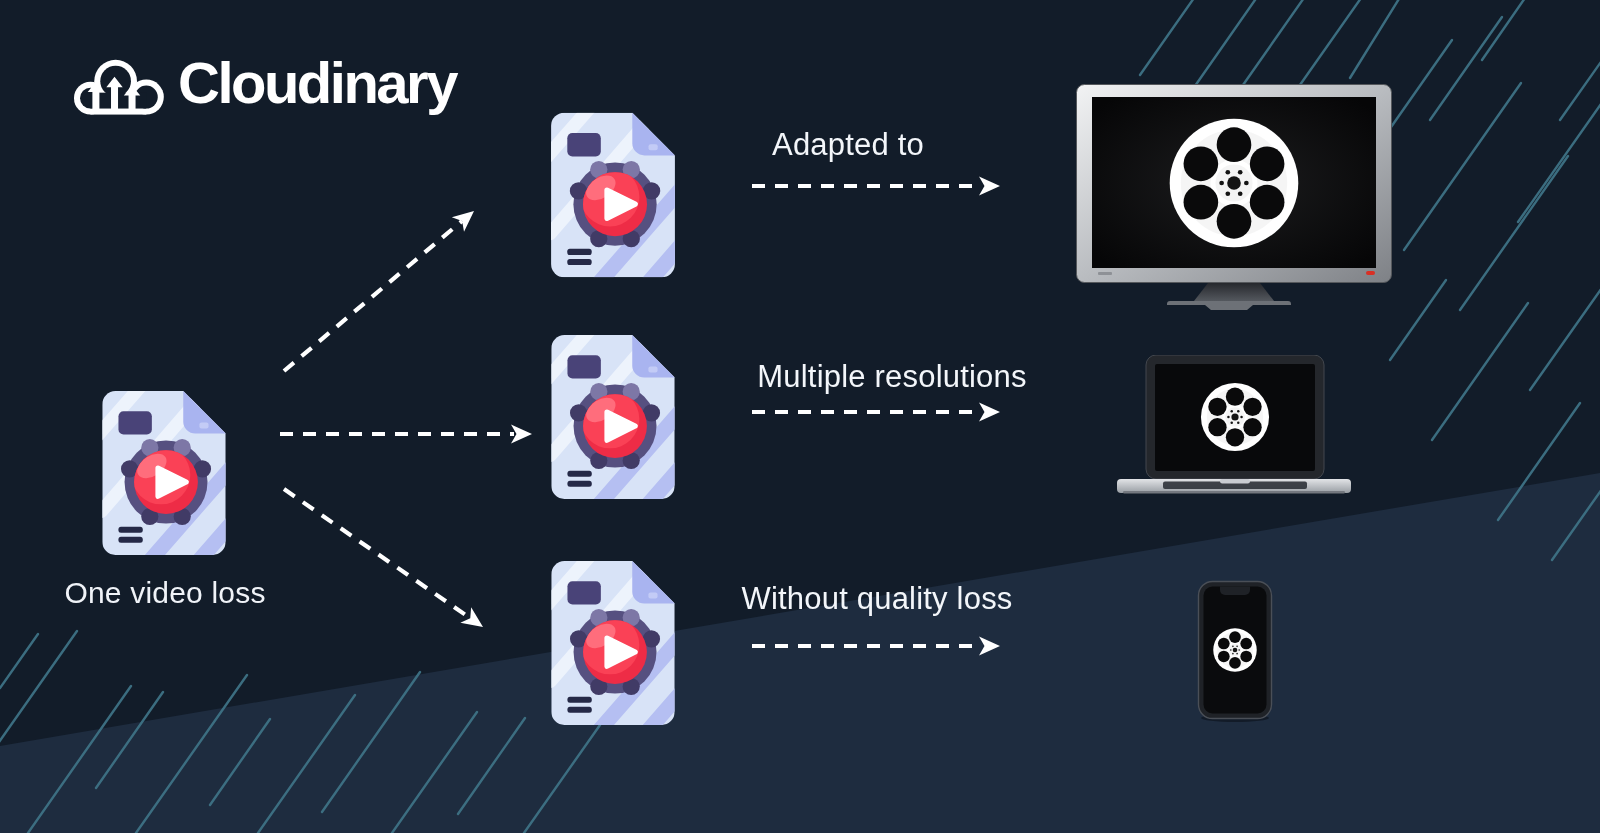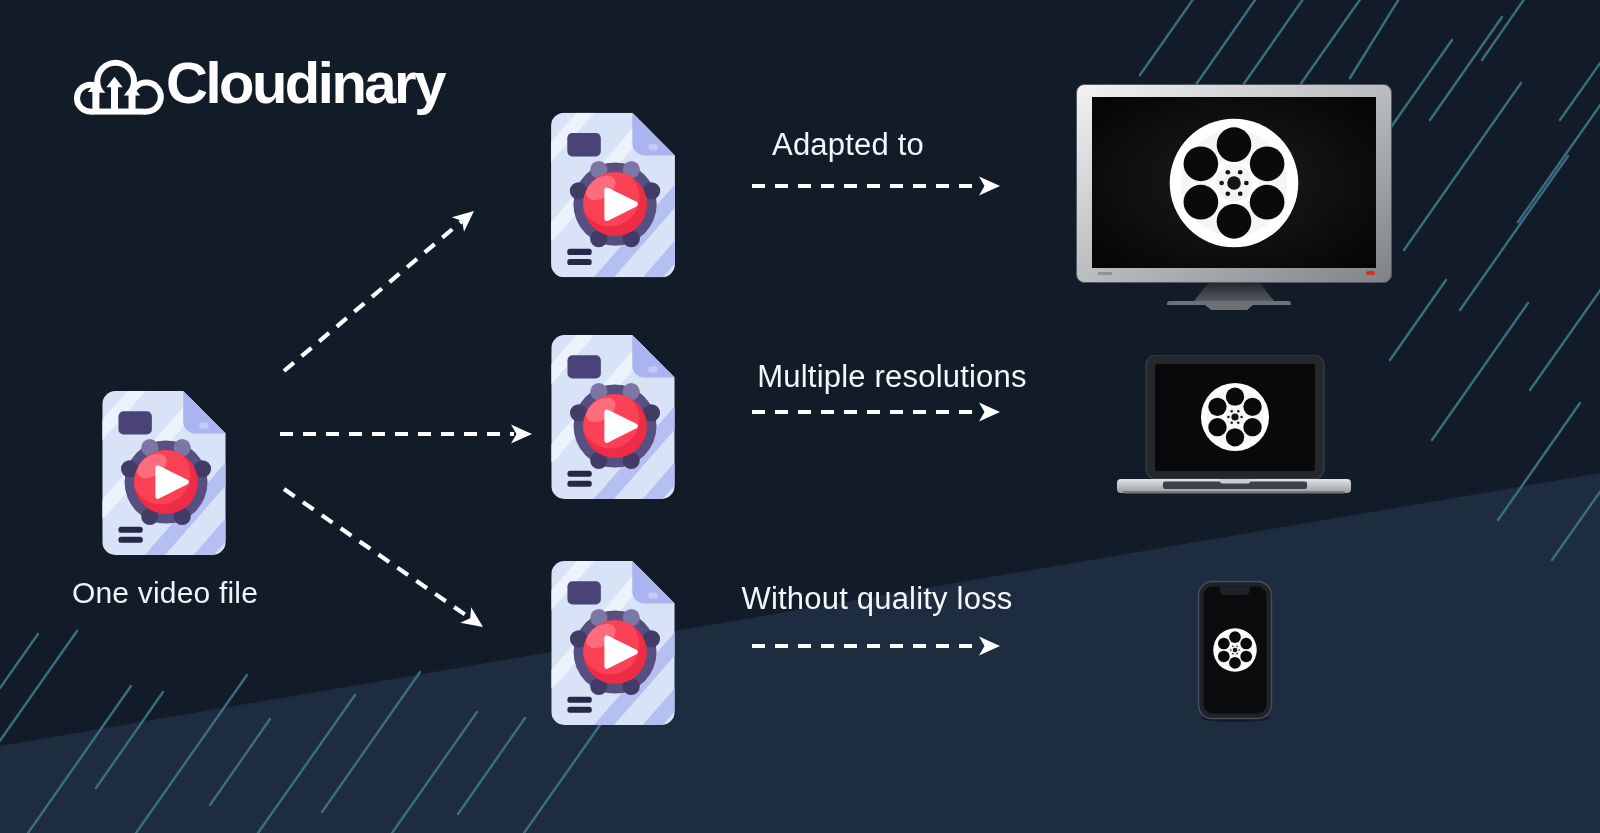--- a/index.html
+++ b/index.html
@@ -5,21 +5,21 @@
   html,body{margin:0;padding:0;background:#0b1320;}
   .stage{
     position:relative;width:1600px;height:833px;overflow:hidden;
     background:#121c29;
     font-family:"Liberation Sans",sans-serif;
     -webkit-font-smoothing:antialiased;
   }
   .abs{position:absolute;}
   .bg-layer{left:0;top:0;z-index:0;}
   .fg{z-index:2;}
-  .logo{left:74px;top:52px;display:flex;align-items:center;gap:0;height:66px;}
+  .logo{left:74px;top:52px;display:flex;align-items:center;gap:12px;height:66px;}
   .logo-text{
     color:#ffffff;font-size:58px;font-weight:700;letter-spacing:-2.5px;
     line-height:66px;transform:translateY(-2px);
   }
   .flow-label{
     width:360px;text-align:center;color:#f3f6fa;font-size:31px;font-weight:400;
     letter-spacing:.2px;line-height:38px;
   }
   .source-label{
     left:48px;top:575px;width:234px;text-align:center;color:#f0f3f8;
@@ -181,21 +181,21 @@
         <path d="M37,21.5 L44.5,31 H40.2 V55.5 H33.8 V31 H29.5 Z"></path>
         <path d="M53,29.5 L60.5,38.5 H56.2 V55.5 H49.8 V38.5 H45.5 Z"></path>
       </g>
     </svg>
     <span class="logo-text">Cloudinary</span>
   </div>
 
   <svg class="abs fg" style="left:98px;top:388px" width="132" height="170" viewBox="0 0 128 168">
     <use href="#vfile"></use>
   </svg>
-  <div class="abs fg source-label">One video file</div>
+  <div class="abs fg source-label">One video loss</div>
 
   <svg class="abs fg" style="left:548px;top:109px" width="130" height="172" viewBox="0 0 128 168">
       <use href="#vfile"></use>
     </svg>
   <svg class="abs fg" style="left:548px;top:332px" width="130" height="170" viewBox="0 0 128 168">
       <use href="#vfile"></use>
     </svg>
   <svg class="abs fg" style="left:548px;top:558px" width="130" height="170" viewBox="0 0 128 168">
       <use href="#vfile"></use>
     </svg>

